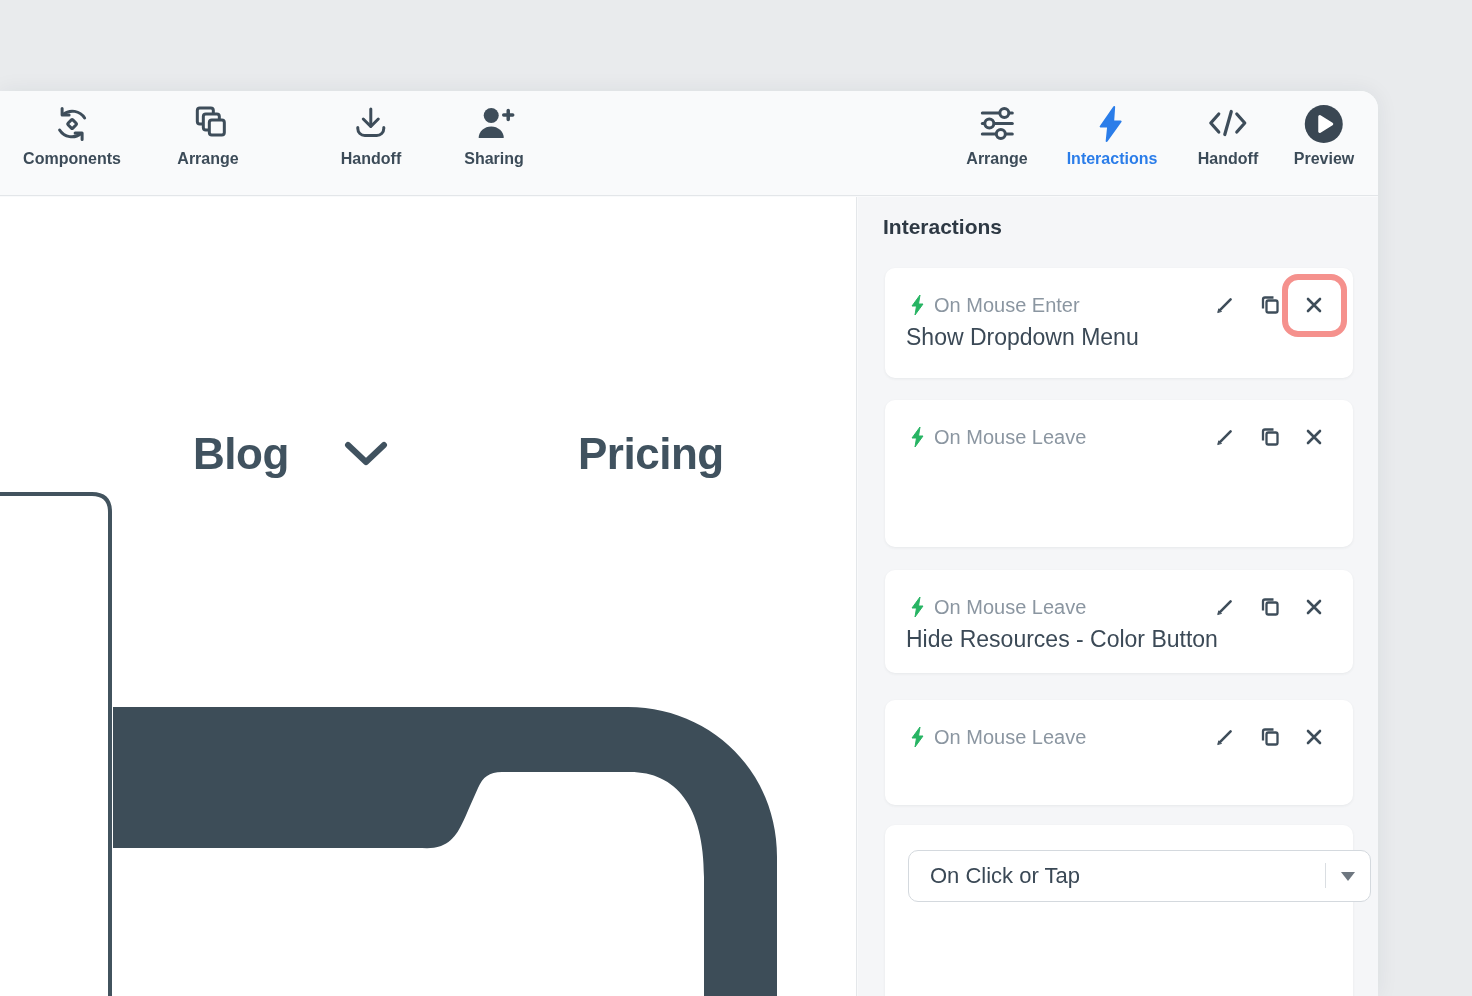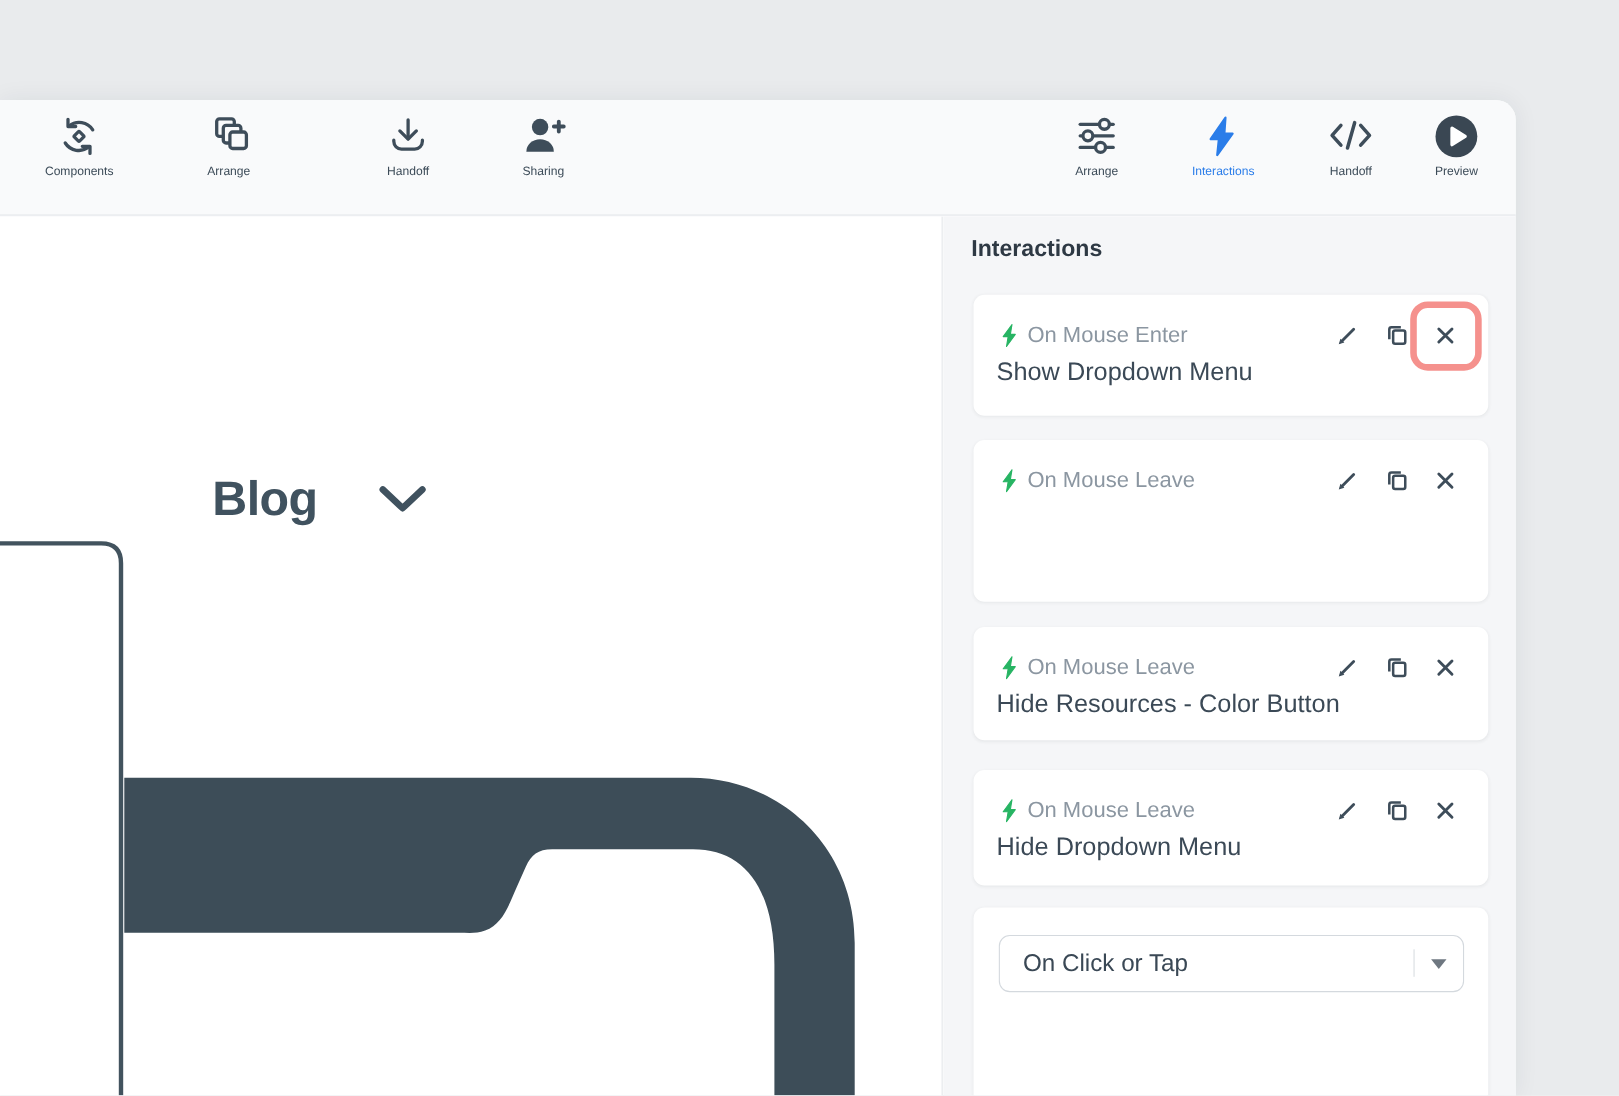--- a/index.html
+++ b/index.html
@@ -10,21 +10,21 @@
   .app-window { position:absolute; left:0; top:91px; width:1378px; height:905px;
     border-radius:0 18px 0 0; overflow:hidden; background:#f9fafb;
     box-shadow:0 0 22px rgba(30,40,50,.07); }
 
   
   .toolbar { position:absolute; left:0; top:0; width:100%; height:105px;
     background:#f9fafb; border-bottom:1px solid #e3e6e9; }
   .tb-item { position:absolute; top:11px; transform:translateX(-50%);
     display:flex; flex-direction:column; align-items:center; gap:4px; cursor:pointer; }
   .tb-item .tb-icon { width:44px; height:44px; display:flex; align-items:center; justify-content:center; }
-  .tb-item .tb-label { font-size:11px; color:#3c4b58; white-space:nowrap; }
+  .tb-item .tb-label { font-size:16px; color:#3c4b58; white-space:nowrap;font-weight:bold; }
   .tb-item.active .tb-label { color:#2b7de9; }
 
   
   .canvas { position:absolute; left:0; top:106px; width:857px; height:799px;
     background:#ffffff; border-right:1px solid #e4e7ea; }
   .nav-label { position:absolute; top:227px; font-size:44px; font-weight:bold;
     color:#40525f; letter-spacing:-.5px; line-height:59px; }
   .nav-blog  { left:193px; }
   .nav-pricing { left:578px; }
   .nav-chevron { position:absolute; left:343px; top:244px; }
@@ -44,21 +44,21 @@
   .card-action-btn { position:absolute; top:25px; width:24px; height:24px;
     background:none; border:none; cursor:pointer; padding:0; }
   .btn-edit { left:328px; } .btn-copy { left:373px; } .btn-close { left:417px; }
   .card-title { position:absolute; left:21px; top:50px; width:432px;
     font-size:23px; line-height:38px; color:#3b4956; }
   .close-highlight { position:absolute; left:397px; top:6px; width:65px; height:63px;
     border:6px solid #f5918d; border-radius:16px; pointer-events:none; }
 
   
   .editor-card { top:628px; height:240px; }
-  .select-box { position:absolute; left:23px; width:423px; height:52px;
+  .select-box { position:absolute; left:23px; width:463px; height:52px;
     background:#fff; border:1.5px solid #d4d9de; border-radius:10px; cursor:pointer; }
   .select-trigger { top:25px; } .select-action { top:95px; }
   .select-value { position:absolute; left:21px; top:0; height:100%;
     display:flex; align-items:center; font-size:22px; color:#3a4855; }
   .select-divider { position:absolute; right:44px; top:12px; width:1.5px; height:25px;
     background:#dadee2; }
   .select-caret { position:absolute; right:15px; top:21px; width:0; height:0;
     border-left:7px solid transparent; border-right:7px solid transparent;
     border-top:9px solid #6e7780; }
 
@@ -165,20 +165,21 @@
     <svg class="shape-svg" width="857" height="799" viewBox="0 0 857 799">
       <path d="M 0 297 H 92 Q 110 297 110 315 V 799" fill="none" stroke="#42535e" stroke-width="4"></path>
       <path d="M 113 510 H 628 C 708 510 777 572 777 660 L 777 799 L 704 799 L 704 680
             C 704 609 676 575 630 575 L 502 575 C 489 575 483 580 478 591 L 470 609
             C 461 630 456 643 441 649 C 433 652 426 651 417 651 L 113 651 Z" fill="#3d4d58"></path>
     </svg>
     <div class="nav-label nav-blog">Blog</div>
     <svg class="nav-chevron" width="46" height="28" viewBox="0 0 46 28">
       <path d="M5 4 L 23 21 L 41 4" fill="none" stroke="#40525f" stroke-width="6" stroke-linecap="round" stroke-linejoin="round"></path>
     </svg>
+    <div class="nav-label nav-pricing">Pricing</div>
   </div>
 
   <div class="panel">
     <div class="panel-title">Interactions</div>
     <div id="cards-host">
   <div class="card" style="top: 71px; height: 110px;">
     <span class="card-bolt">
   <svg width="15" height="22" viewBox="0 0 15 22" fill="#27b463" stroke="#27b463" stroke-width="1" stroke-linejoin="round">
     <path d="M10 1 L 2 12 h 4.5 L 5 21 L 13 10 H 8.5 Z"></path>
   </svg>
@@ -275,21 +276,20 @@
   <svg width="24" height="24" viewBox="0 0 24 24" fill="none" stroke="#3e4d5a" stroke-width="2.3" stroke-linejoin="round">
     <rect x="8.5" y="7.5" width="11" height="12" rx="1.8" fill="#ffffff"></rect>
     <path d="M5 15.5 V 6.5 a 2 2 0 0 1 2 -2 h 8.5"></path>
   </svg>
 </button>
     <button class="card-action-btn btn-close">
   <svg width="24" height="24" viewBox="0 0 24 24" fill="none" stroke="#3e4d5a" stroke-width="2.6" stroke-linecap="round">
     <path d="M6 6 L 18 18 M 18 6 L 6 18"></path>
   </svg>
 </button>
-    <div class="card-title">Hide Dropdown Menu</div>
   </div>
 </div>
 
     <div class="card editor-card">
       <div class="select-box select-trigger">
         <span class="select-value">On Click or Tap</span>
         <span class="select-divider"></span>
         <span class="select-caret"></span>
       </div>
     </div>

